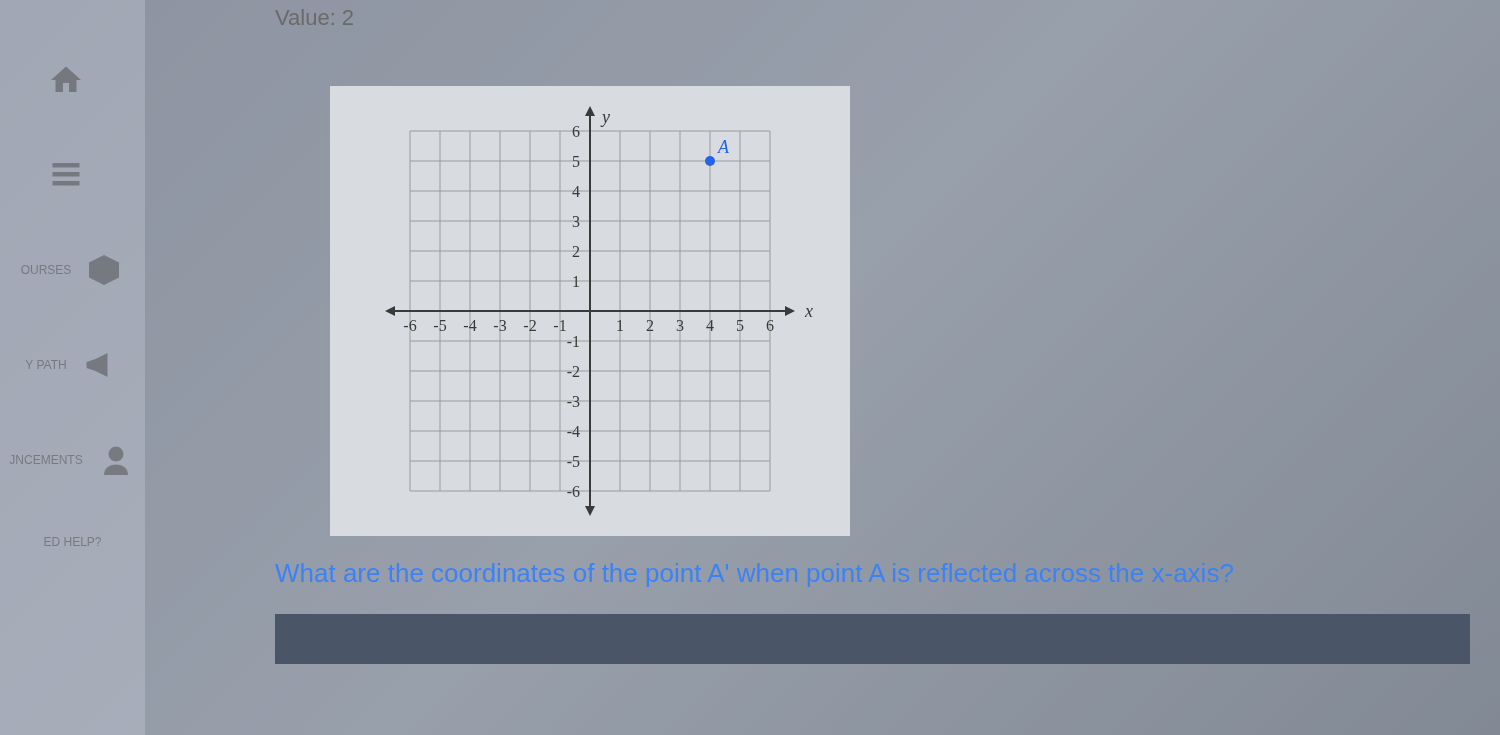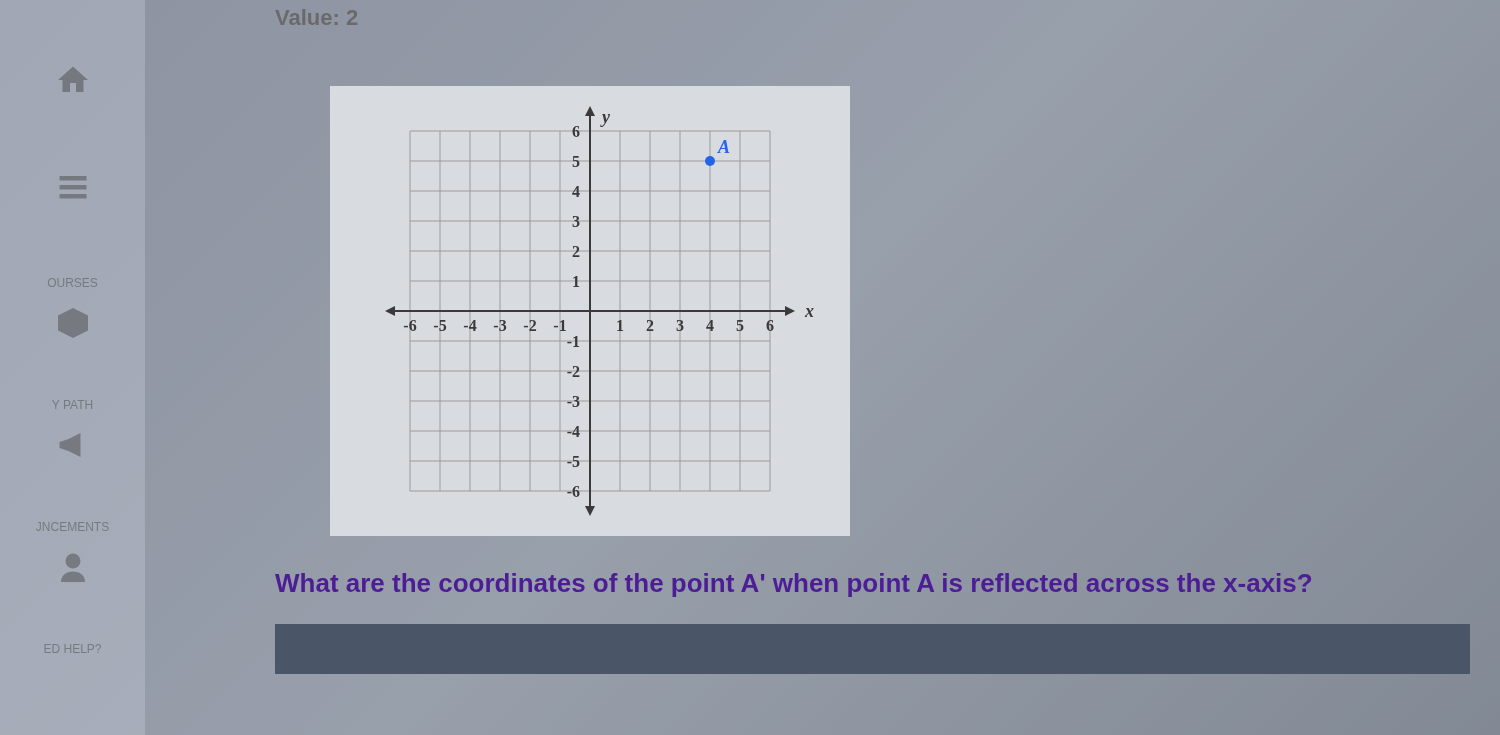--- a/index.html
+++ b/index.html
@@ -15,21 +15,20 @@
       width: 145px;
       background: rgba(200, 205, 215, 0.5);
       display: flex;
       flex-direction: column;
       align-items: center;
       padding-top: 60px;
       gap: 55px;
     }
     .sidebar-item {
       display: flex;
-      flex-direction: column;
       align-items: center;
       gap: 13px;
       opacity: 0.5;
     }
     .sidebar-icon {
       width: 40px;
       height: 40px;
       display: flex;
       align-items: center;
       justify-content: center;
@@ -37,21 +36,20 @@
     }
     .sidebar-label {
       font-size: 12px;
       color: #4a4a4a;
       font-weight: 500;
     }
     .content {
       flex: 1;
       padding: 5px 30px 17px 130px;
       background: rgba(185, 192, 200, 0.3);
-      font-weight: bold;
     }
     .value-line {
       color: #6a6a6a;
       font-size: 22px;
       margin-bottom: 55px;
     }
     .question-text {
       color: #3a3a3a;
       font-size: 26px;
       margin-bottom: 8px;
@@ -60,23 +58,23 @@
       background: #d8dce0;
       width: 520px;
       height: 450px;
       margin-left: 55px;
       position: relative;
       display: flex;
       align-items: center;
       justify-content: center;
     }
     .footer-question {
-      color: #4c1d95;
+      color: #3b82f6;
       font-size: 26px;
-      margin-top: 32px;
+      margin-top: 22px;
     }
     .answer-bar {
       background: #4a5568;
       height: 50px;
       margin-top: 25px;
       width: 100%;
     }
     .grid-svg {
       width: 480px;
       height: 440px;

